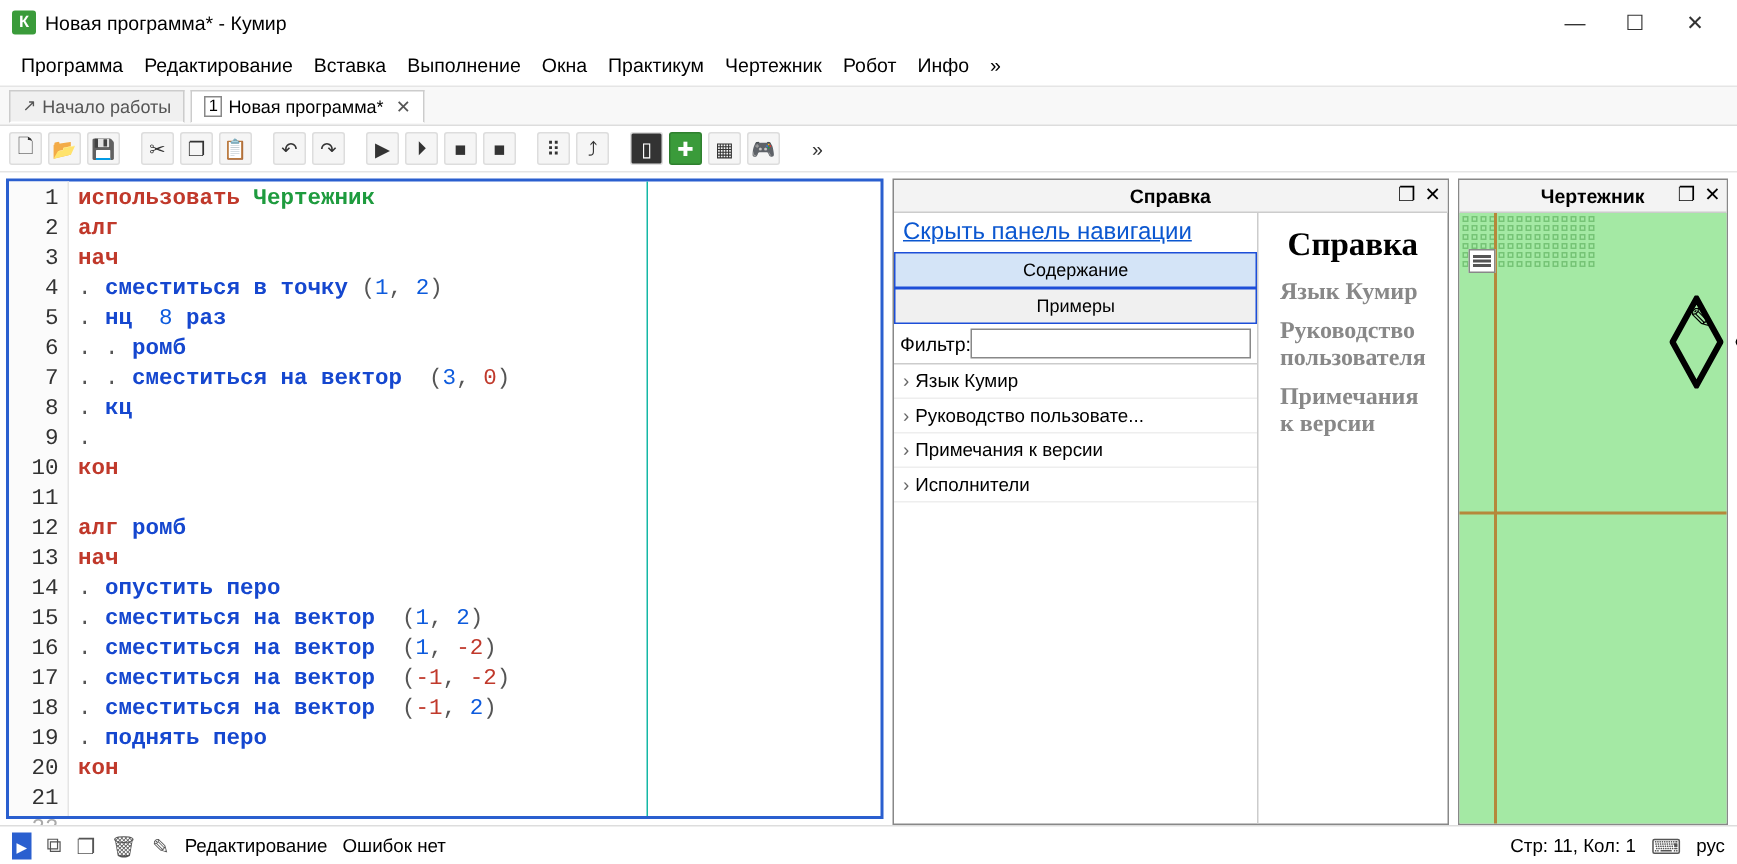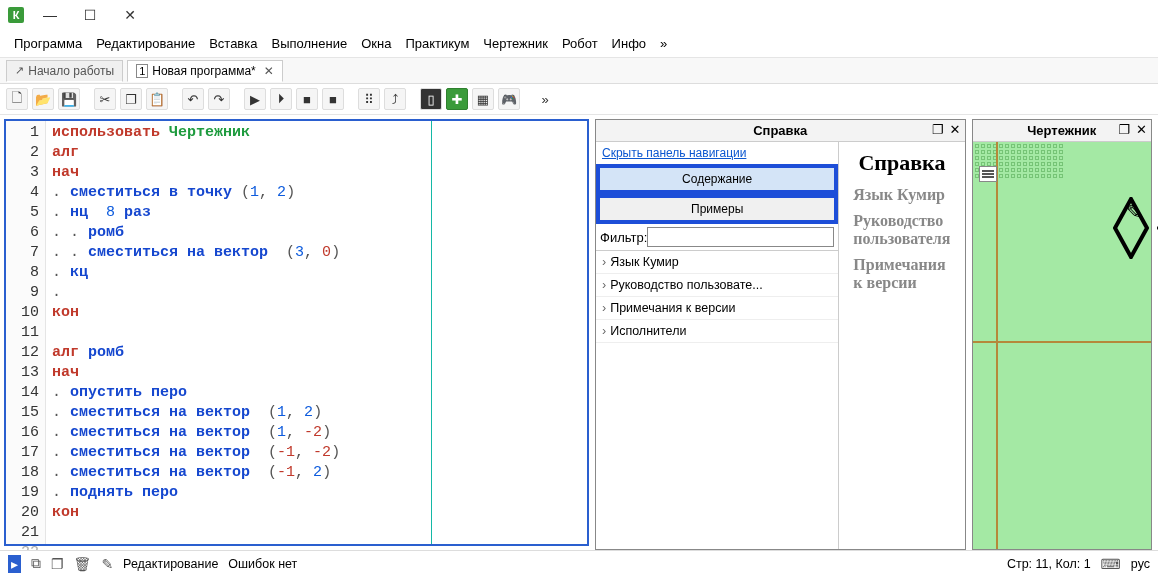--- a/index.html
+++ b/index.html
@@ -30,23 +30,23 @@
   .kw-blu { color:#1547cf; font-weight:bold; }
   .num-b { color:#0d5bdd; }
   .num-r { color:#c0392b; }
   .sym { color:#555; }
   .right-col { flex:1; display:flex; flex-direction:row; gap:6px; padding:4px 6px 0 2px; overflow:hidden;}
   .panel { border:1px solid #888; display:flex; flex-direction:column; }
   .panel-title { background:#f3f3f3; padding:3px 6px; font-weight:bold; text-align:center; position:relative; border-bottom:1px solid #ccc;}
   .panel-title .pt-btns { position:absolute; right:4px; top:2px; display:flex; gap:6px; font-weight:normal;}
   .help-body { display:flex; flex:1; }
   .help-nav { flex:0 0 215px; border-right:1px solid #ccc; display:flex; flex-direction:column; }
-  .help-nav .link { color:#0b57d0; text-decoration:underline; padding:4px 6px; font-size:12px;}
+  .help-nav .link { color:#0b57d0; text-decoration:underline; padding:4px 6px; font-size:16px;}
   .help-tabs { display:flex; }
-  .help-tab { flex:1; text-align:center; padding:4px 0; border:4px solid #1d4ed8; background:#f0f0f0; font-size:12px;}
+  .help-tab { flex:1; text-align:center; padding:4px 0; border:1px solid #1d4ed8; background:#f0f0f0; font-size:12px;}
   .help-tab.active { background:#d4e4f7; }
   .filter-row { display:flex; align-items:center; padding:3px 4px; border-bottom:1px solid #ccc;}
   .filter-row input { flex:1; border:1px solid #888; height:20px; padding:0 4px;}
   .nav-list { flex:1; }
   .nav-item { padding:4px 6px; font-size:12.5px; border-bottom:1px solid #eee; display:flex; align-items:center; gap:4px;}
   .nav-item::before { content:"›"; color:#666; }
   .help-content { flex:1; padding:8px 14px; }
   .help-content h1 { margin:0 0 10px 0; font-size:22px; text-align:center; font-family:Georgia,serif;}
   .help-content h2 { margin:8px 0; font-size:16px; color:#888; font-family:Georgia,serif;}
   .drawer-panel { flex:1; }
@@ -61,20 +61,21 @@
   .ham span{height:2px;background:#555;}
   .statusbar { height:26px; border-top:1px solid #ddd; display:flex; align-items:center; padding:0 8px; gap:10px; font-size:12.5px;}
   .statusbar .sb-ico { color:#555; font-size:14px;}
   .statusbar .filler { flex:1; }
 </style>
 </head>
 <body>
 
 <div class="titlebar">
   <span class="app-icon">К</span>
+  <span class="title">Новая программа* - Кумир</span>
   <span class="win-btn">—</span>
   <span class="win-btn">☐</span>
   <span class="win-btn">✕</span>
 </div>
 
 <div class="menubar">
   <span class="menu-item">Программа</span>
   <span class="menu-item">Редактирование</span>
   <span class="menu-item">Вставка</span>
   <span class="menu-item">Выполнение</span>

